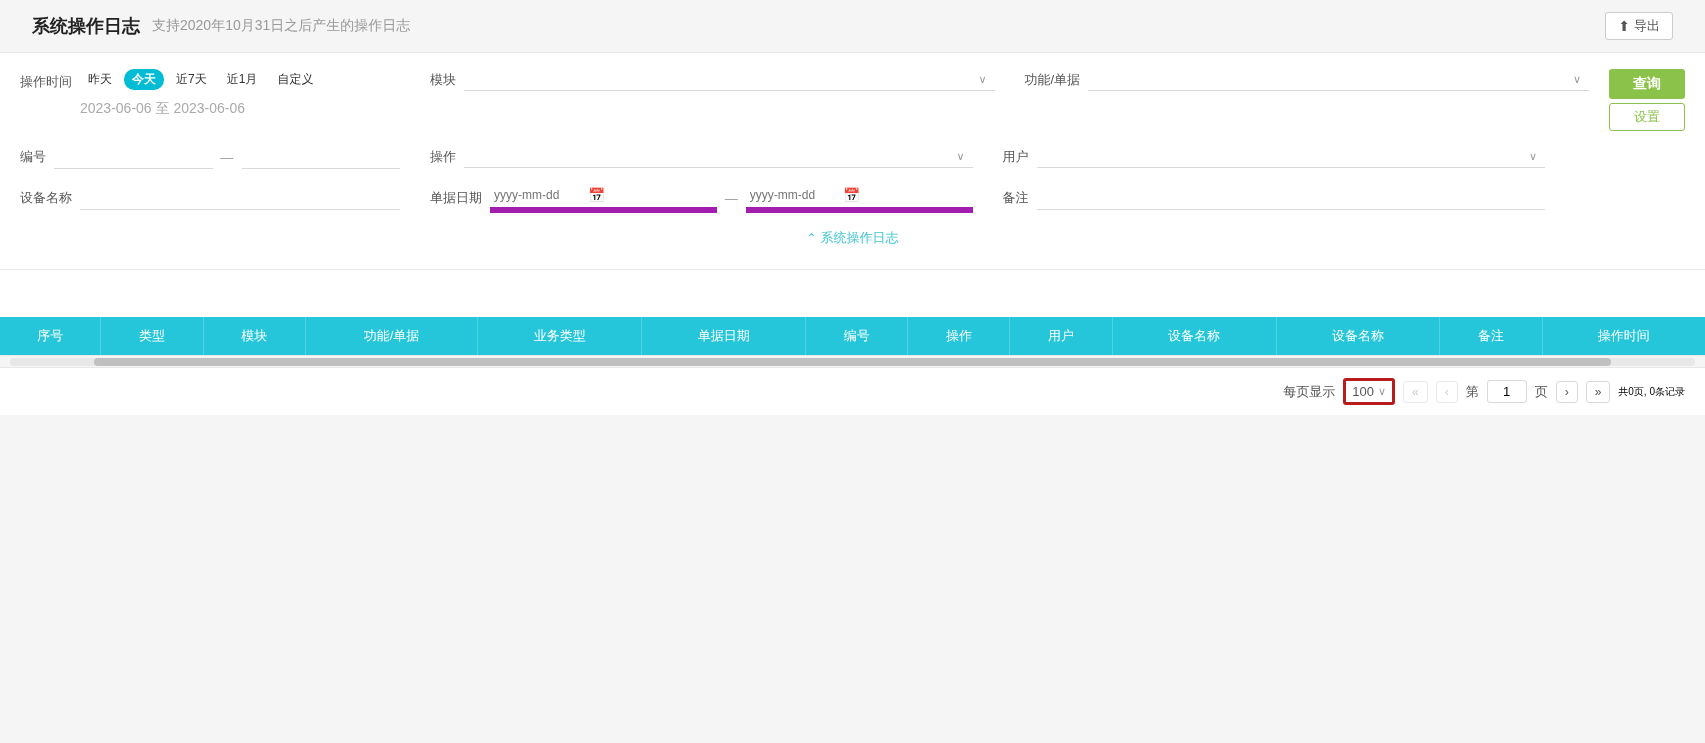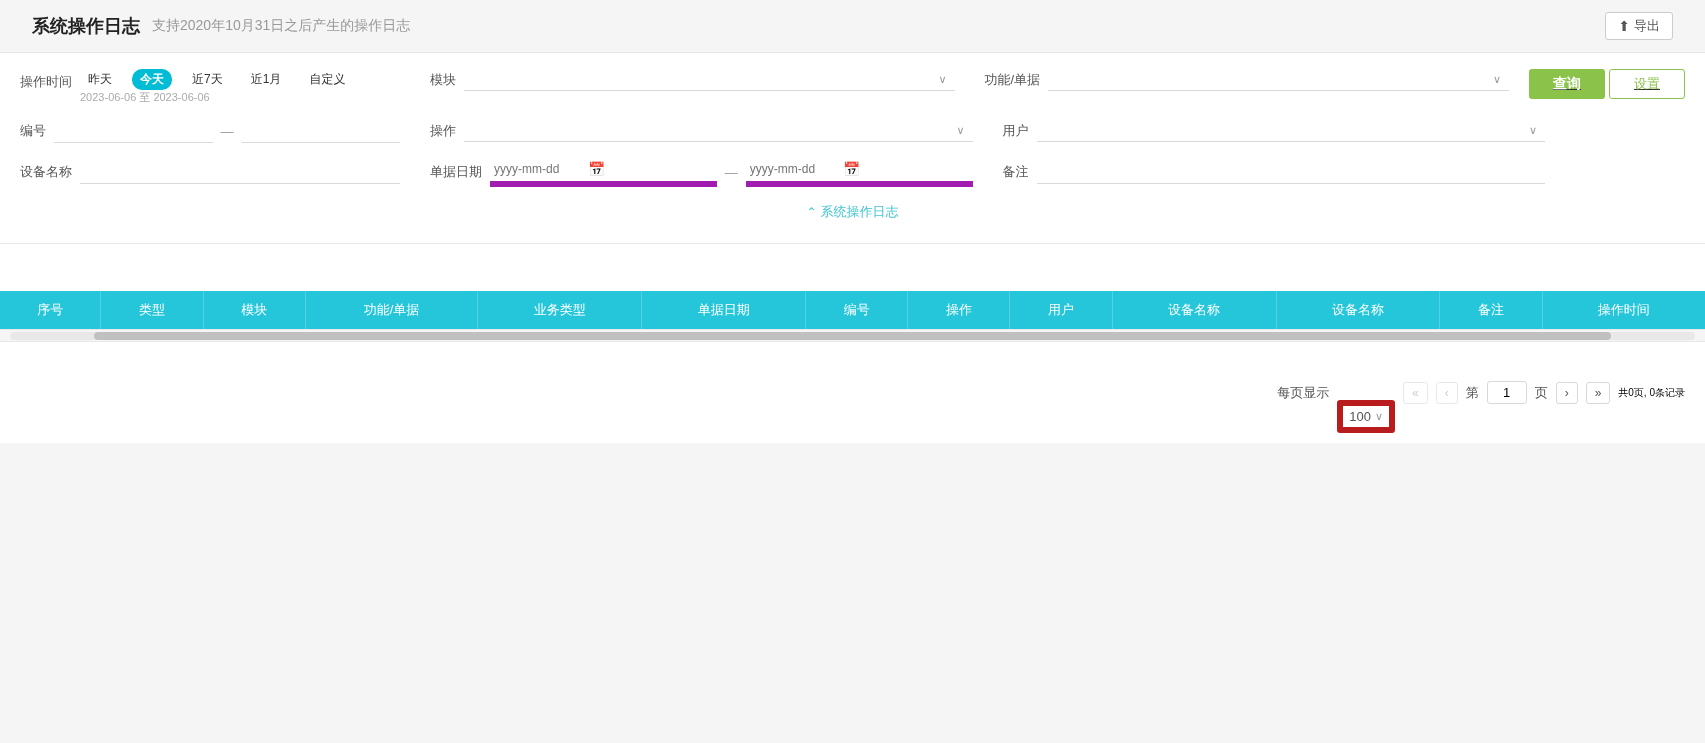--- a/index.html
+++ b/index.html
@@ -21,21 +21,21 @@
       border: 1px solid #ccc; background: #fff; padding: 4px 12px;
       border-radius: 3px; cursor: pointer; font-size: 13px; color: #555;
     }
 
     .filter-area {
       background: #fff;
       padding: 16px 20px;
       border-bottom: 1px solid #e8e8e8;
     }
 
-    .time-btns { display: flex; align-items: center; gap: 12px; }
+    .time-btns { display: flex; align-items: center; gap: 4px; }
     .time-btn {
       padding: 2px 8px; border-radius: 3px; cursor: pointer;
       font-size: 12px; border: none; background: transparent; color: #333;
     }
     .time-btn.active {
       background: #00bcd4; color: #fff; border-radius: 10px; font-weight: bold;
     }
 
     .select-field {
       display: flex; align-items: center;
@@ -68,22 +68,22 @@
     }
     .calendar-icon { color: #40c4d3; font-size: 14px; cursor: pointer; }
 
     .collapse-btn {
       display: flex; align-items: center; justify-content: center;
       gap: 4px; color: #40c4d3; cursor: pointer; font-size: 13px;
       padding: 6px 0; margin-top: 4px;
     }
 
     .action-btns {
-      display: flex; flex-direction: row; gap: 4px;
-      margin-left: auto; padding-left: 20px; text-decoration: underline;
+      display: flex; flex-direction: column; gap: 4px;
+      margin-left: auto; padding-left: 20px;
     }
     .query-btn {
       background: #8bc34a; color: #fff; border: none;
       padding: 6px 24px; border-radius: 3px; cursor: pointer;
       font-size: 14px; font-weight: bold;
     }
     .settings-btn {
       background: #fff; color: #8bc34a; border: 1px solid #8bc34a;
       padding: 4px 24px; border-radius: 3px; cursor: pointer;
       font-size: 13px;
@@ -121,23 +121,23 @@
       background: #c0c0c0; border-radius: 4px;
     }
 
     .pagination-bar {
       display: flex; align-items: center; justify-content: flex-end;
       padding: 10px 20px; background: #fff;
       border-top: 1px solid #e8e8e8; gap: 8px;
       font-size: 13px; color: #555;
     }
     .page-size-select {
-      border: 6px solid #b91c1c; border-radius: 3px;
+      border: 3px solid #b91c1c; border-radius: 3px;
       padding: 3px 6px; font-size: 13px; cursor: pointer;
-      display: flex; align-items: center; gap: 4px; margin-top: 48px;
+      display: flex; align-items: center; gap: 4px;
     }
     .page-nav-btn {
       border: 1px solid #d9d9d9; background: #fff;
       padding: 3px 8px; border-radius: 3px; cursor: pointer;
       font-size: 12px; color: #555;
     }
     .page-nav-btn:disabled, .page-nav-btn.disabled { color: #ccc; cursor: not-allowed; border-color: #e8e8e8; }
     .page-input {
       border: 1px solid #d9d9d9; border-radius: 3px;
       padding: 3px 6px; font-size: 13px; width: 40px; text-align: center;
@@ -146,21 +146,21 @@
     .filter-item-label {
       flex-shrink: 0;
       color: #555;
       font-size: 13px;
       text-align: right;
       margin-right: 8px;
     }
     .time-section {
       display: flex; flex-direction: column;
     }
-    .time-sub { font-size: 11px; color: #aaa; margin-top: 0; padding-left: 0; }
+    .time-sub { font-size: 14px; color: #aaa; margin-top: 10px; padding-left: 0; }
   </style>
 </head>
 <body>
 
 <div class="page-header">
   <div class="page-title-wrap">
     <span class="page-title">系统操作日志</span>
     <span class="page-subtitle">支持2020年10月31日之后产生的操作日志</span>
   </div>
   <button class="export-btn">

